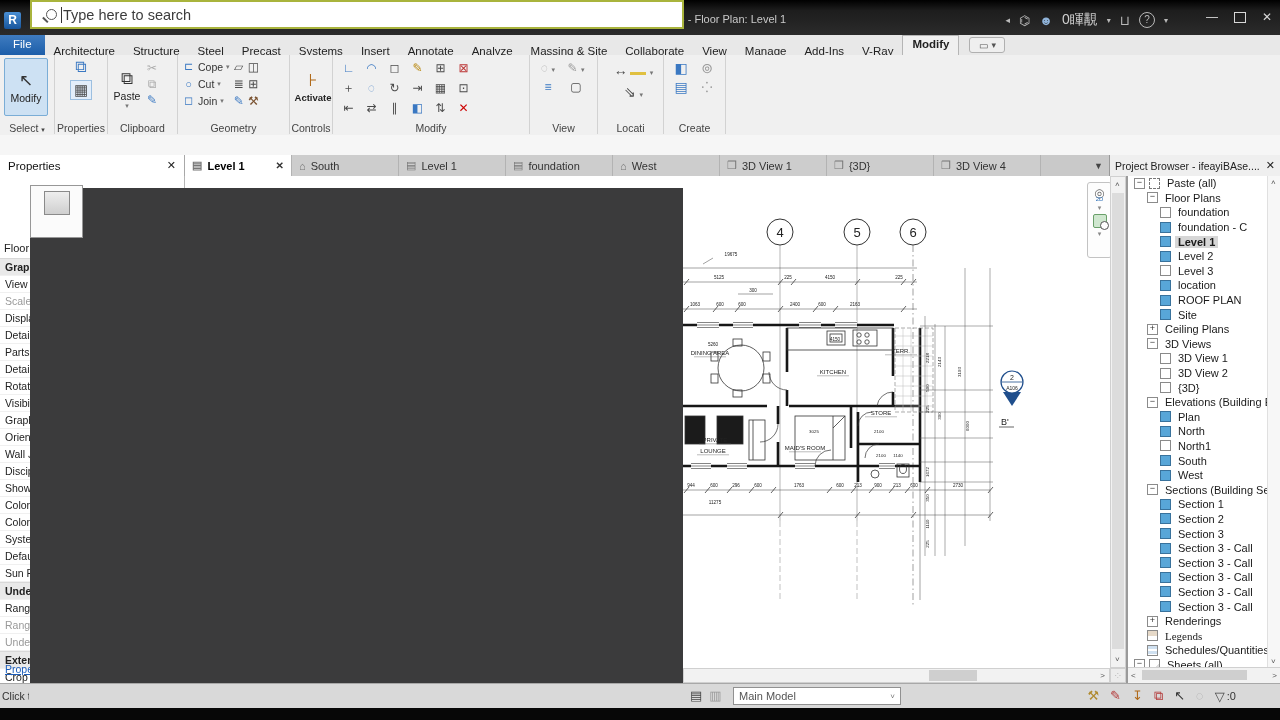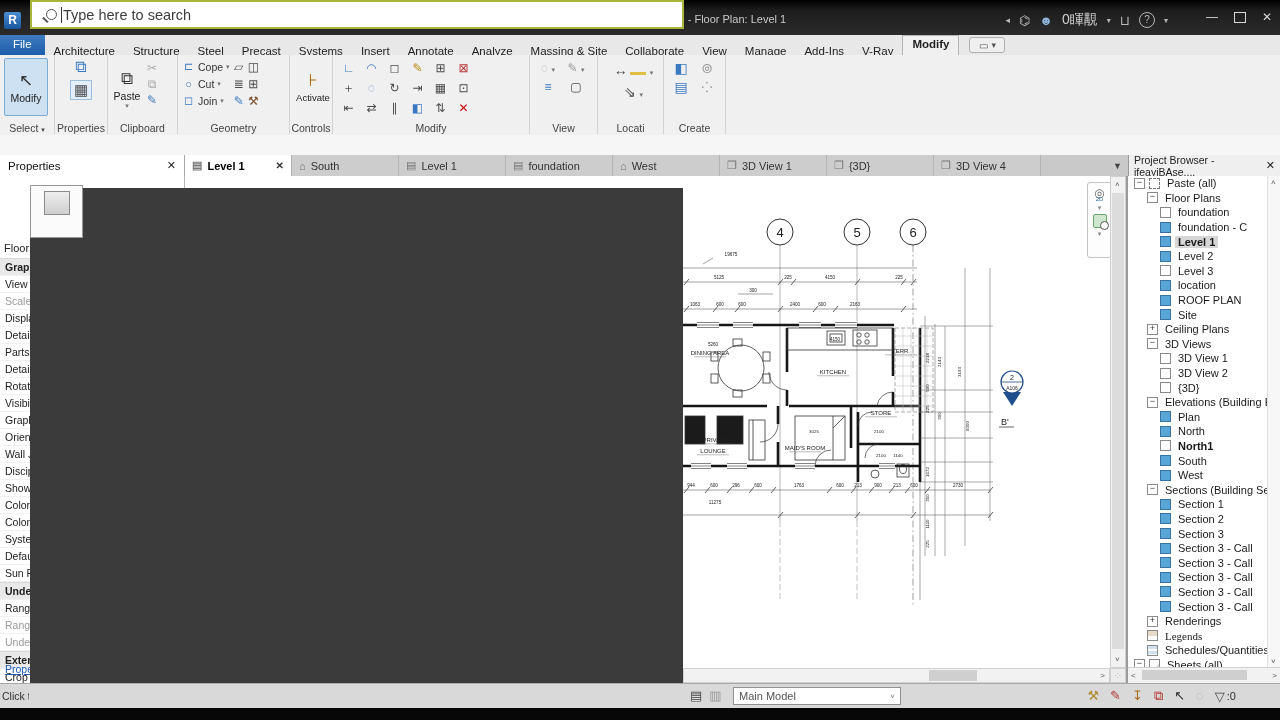--- a/index.html
+++ b/index.html
@@ -48,21 +48,21 @@
   #gapstrip{left:0;top:135px;width:1280px;height:20px;background:#f6f6f6;}
   #vtrow{left:0;top:155px;width:1280px;height:21px;background:#c9c9c9;display:flex;}
   #props-head{width:185px;box-sizing:border-box;background:#fff;border-right:1px solid #a8a8a8;display:flex;
               align-items:center;justify-content:space-between;padding:0 8px;font-size:11.5px;color:#111;}
   .vtab{width:107px;box-sizing:border-box;display:flex;align-items:center;gap:5px;padding:0 7px;font-size:11px;
         color:#333;border-right:1px solid #b3b3b3;background:#cdcdcd;white-space:nowrap;overflow:hidden;}
   .vtab.active{background:#fff;font-weight:bold;color:#000;}
   .vt-ic{font-size:11px;color:#777;flex:none;}
   .vt-x{margin-left:auto;font-size:10px;color:#333;}
   .vt-more{display:flex;align-items:center;padding:0 6px;color:#444;font-size:9px;margin-left:auto;}
-  #pb-head{width:152px;box-sizing:border-box;background:#efefef;border-left:1px solid #999;display:flex;
+  #pb-head{width:171px;box-sizing:border-box;background:#efefef;border-left:1px solid #999;display:flex;
            align-items:center;justify-content:space-between;padding:0 5px;font-size:10.5px;color:#222;}
   .xbtn{font-size:11px;color:#222;}
   
   #props{left:0;top:176px;width:185px;height:507px;background:#fff;border-right:1px solid #b5b5b5;box-sizing:border-box;z-index:1;}
   #prop-typerow{position:absolute;left:4px;top:66px;font-size:11px;color:#222;}
   #prop-rows{position:absolute;left:0;top:82px;right:0;}
   .prow{height:16px;line-height:16px;font-size:10.5px;color:#222;padding-left:5px;border-bottom:1px solid #f0f0f0;
         white-space:nowrap;overflow:hidden;}
   .prow.header{background:#e9e9e9;font-weight:bold;border-top:1px solid #d8d8d8;}
   .prow.gray{color:#999;}
@@ -257,21 +257,21 @@
           <span class="mini">◫</span>
           <span class="mini">⊞</span>
           <span class="mini" style="color:#7a5230;">⚒</span>
         </div>
       </div>
       <div class="panel-label">Geometry</div>
     </div>
     <div class="panel" style="width:43px;">
       <div class="bigbtn" style="width:38px;height:56px;">
         <span class="bglyph" style="color:#b06a1a;">⊦</span>
-        <span class="blabel" style="font-size:9.5px;">Activate</span>
+        <span class="blabel" style="font-size:9.5px;font-weight:bold;">Activate</span>
       </div>
       <div class="panel-label">Controls</div>
     </div>
     <div class="panel" style="width:197px;">
       <div id="modify-grid">
           <span class="mico" style="color: rgb(58, 120, 194);">∟</span>
           <span class="mico" style="color: rgb(58, 120, 194);">◠</span>
           <span class="mico" style="color: rgb(74, 74, 74);">◻</span>
           <span class="mico" style="color: rgb(184, 134, 11);">✎</span>
           <span class="mico" style="color: rgb(74, 74, 74);">⊞</span>
@@ -685,21 +685,21 @@
           <span class="tlabel">Elevations (Building E</span>
         </div>
         <div class="trow" style="padding-left: 32px;">
           <span class="ti blue"></span>
           <span class="tlabel">Plan</span>
         </div>
         <div class="trow" style="padding-left: 32px;">
           <span class="ti blue"></span>
           <span class="tlabel">North</span>
         </div>
-        <div class="trow" style="padding-left: 32px; font-weight: bold;">
+        <div class="trow" style="padding-left: 32px;">
           <span class="ti white"></span>
           <span class="tlabel">North1</span>
         </div>
         <div class="trow" style="padding-left: 32px;">
           <span class="ti blue"></span>
           <span class="tlabel">South</span>
         </div>
         <div class="trow" style="padding-left: 32px;">
           <span class="ti blue"></span>
           <span class="tlabel">West</span>

